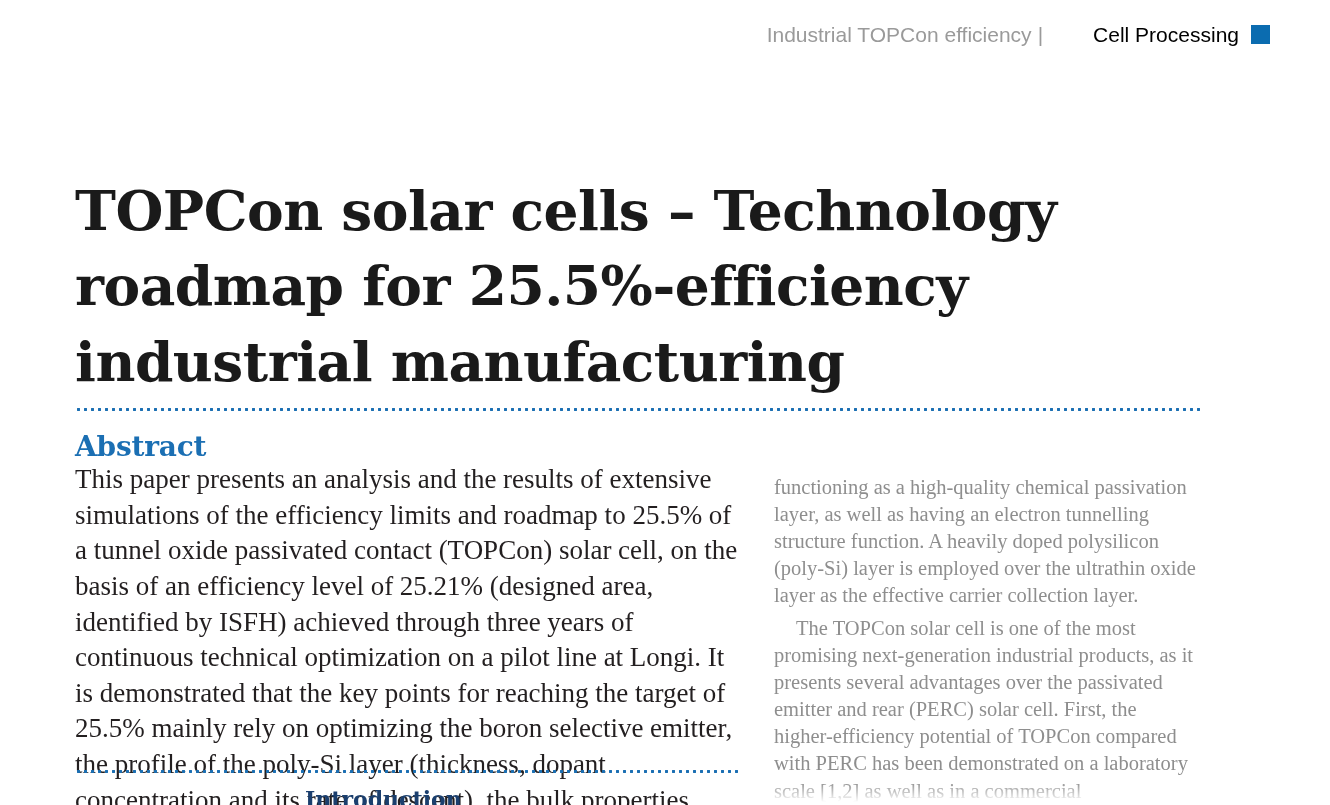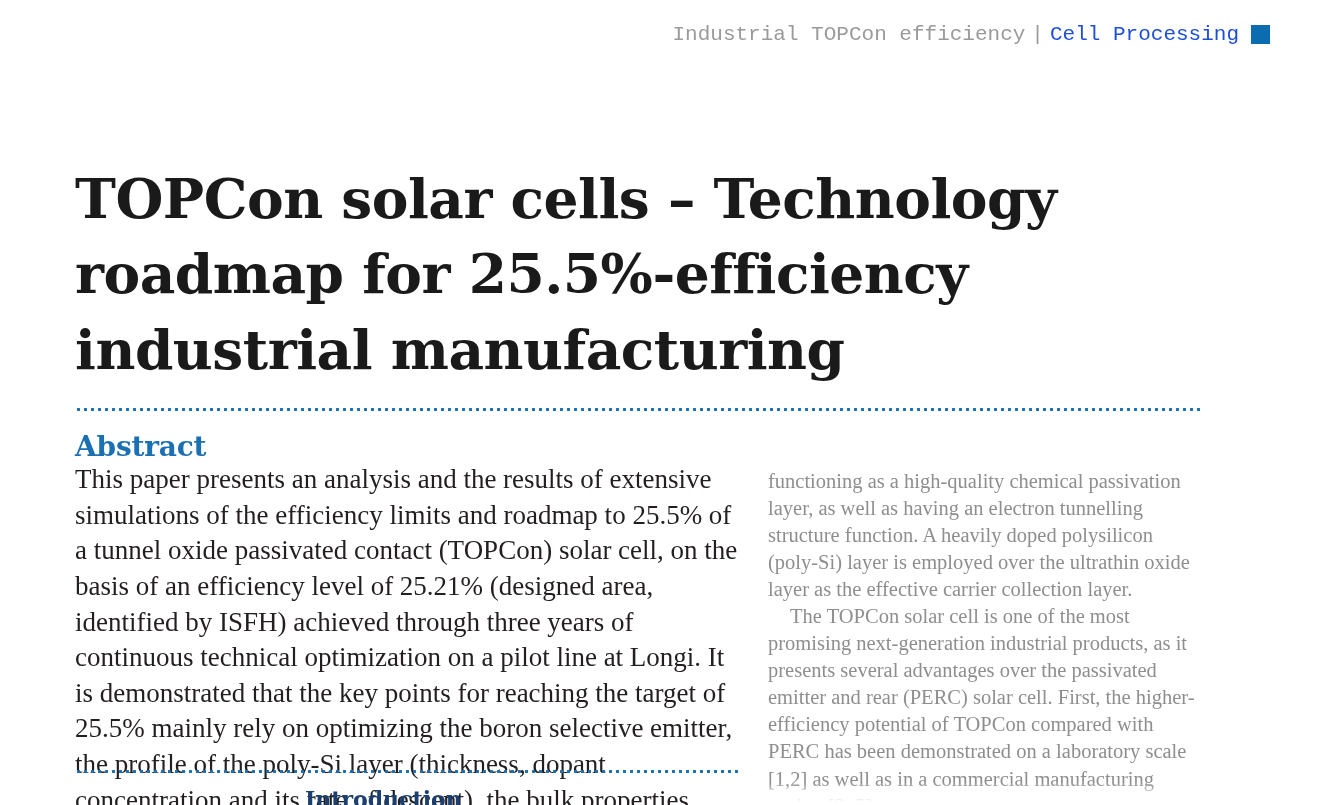--- a/index.html
+++ b/index.html
@@ -21,48 +21,49 @@
     background: #ffffff;
   }
 
   
   .runhead {
     position: absolute;
     top: 24px;
     right: 60px;
     display: flex;
     align-items: center;
-    font-family: Liberation Mono, monospace;
+    font-family: Liberation Sans, sans-serif;
     font-size: 21px;
     line-height: 1;
     white-space: nowrap;
   }
   .runhead .rh-left {
     color: #9a9a9a;
   }
   .runhead .rh-sep {
     color: #9a9a9a;
     padding: 0 6px;
   }
   .runhead .rh-right {
-    color: #1d4ed8;
+    color: #000000;
+    margin-left: 44px;
   }
   .runhead .rh-square {
     display: inline-block;
     width: 19px;
     height: 19px;
     background: #0b6cb0;
     margin-left: 12px;
   }
 
   
   .title {
     position: absolute;
     left: 75px;
-    top: 124px;
+    top: 136px;
     width: 1000px;
     font-family: "DejaVu Serif", serif;
     font-weight: bold;
     font-size: 55px;
     line-height: 1.37;
     letter-spacing: -0.5px;
     color: #1a1a1a;
   }
 
   
@@ -135,21 +136,21 @@
     position: absolute;
     left: 768px;
     top: 468px;
     width: 437px;
     font-family: "Liberation Serif", serif;
     font-size: 20.5px;
     line-height: 1.32;
     color: #8e8e8e;
   }
   .right-col p {
-    margin: 0;
+    margin: 6px;
   }
   .right-col p.indent {
     text-indent: 22px;
   }
   .fade-bottom {
     position: absolute;
     left: 760px;
     top: 782px;
     width: 460px;
     height: 24px;

